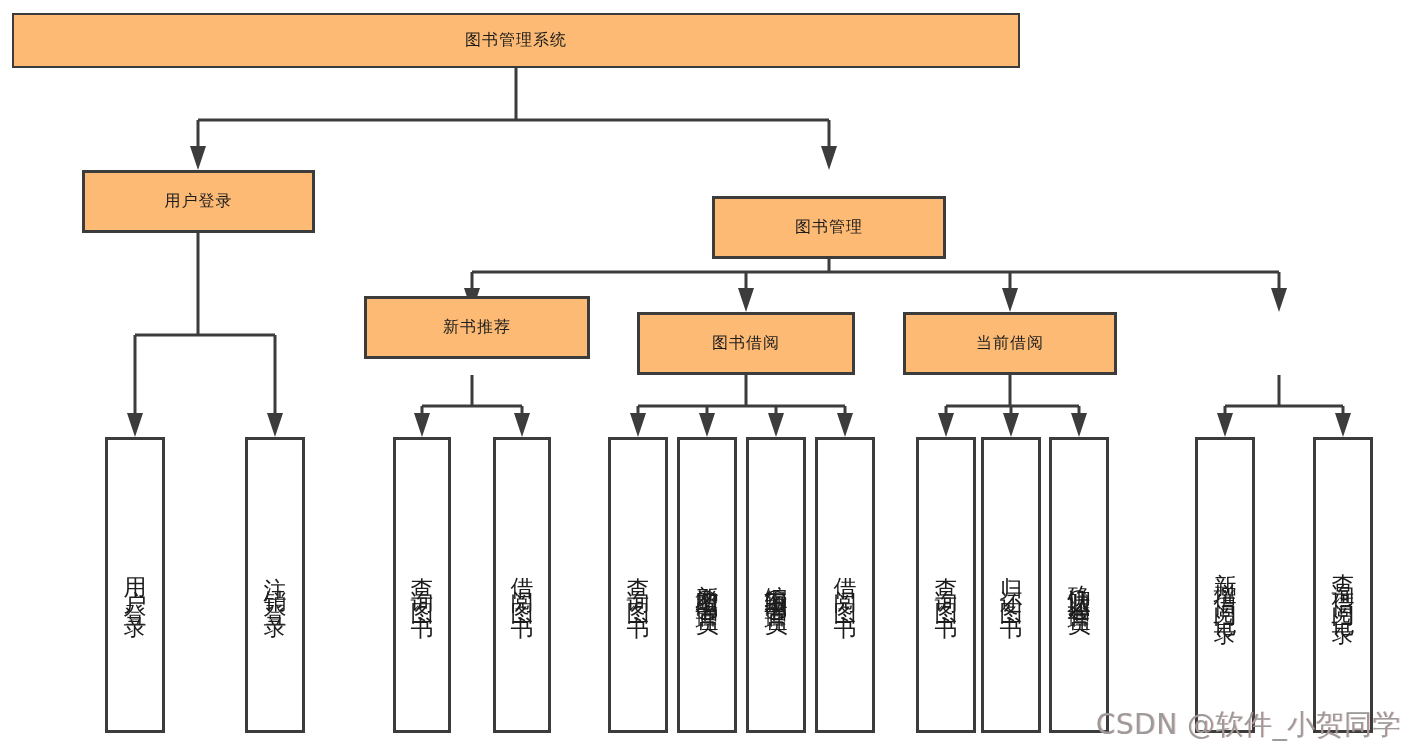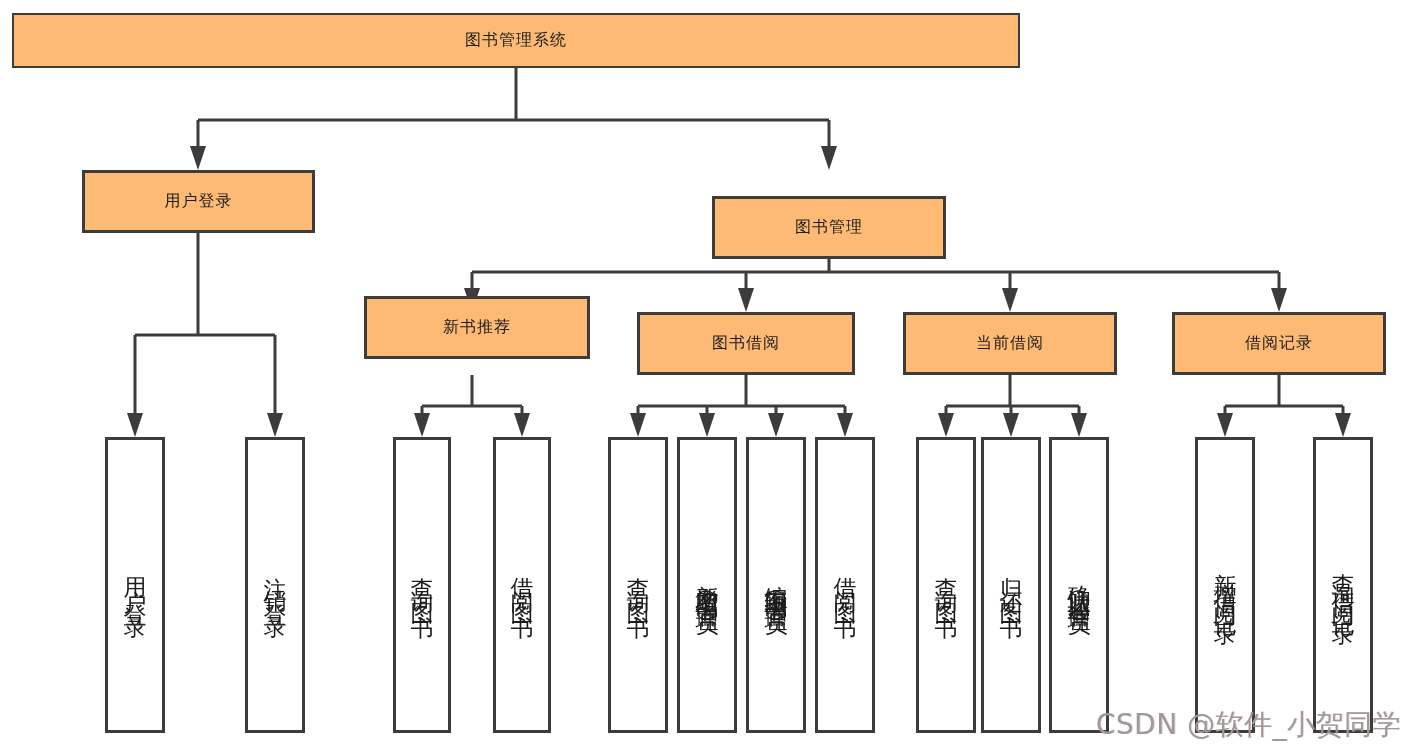--- a/index.html
+++ b/index.html
@@ -112,21 +112,20 @@
   </svg>
 
   <div class="hbox root" style="left:12px; top:13px; width:1008px; height:55px;">图书管理系统</div>
 
   <div class="hbox" style="left:82px; top:170px; width:233px; height:63px;">用户登录</div>
   <div class="hbox" style="left:712px; top:170px; width:234px; height:63px;margin-top:26px;">图书管理</div>
 
   <div class="hbox" style="left:364px; top:296px; width:226px; height:63px;">新书推荐</div>
   <div class="hbox" style="left:903px; top:312px; width:214px; height:63px;">当前借阅</div>
   <div class="hbox" style="left:637px; top:312px; width:218px; height:63px;">图书借阅</div>
-  <div class="hbox" style="left:1172px; top:312px; width:214px; height:63px;">借阅记录</div>
 
   <div class="vbox" style="left:105px; top:437px; width:60px; height:296px;">
     <span class="vtext ls-wide">用户登录</span>
   </div>
   <div class="vbox" style="left:245px; top:437px; width:60px; height:296px;">
     <span class="vtext ls-wide">注销登录</span>
   </div>
 
   <div class="vbox" style="left:393px; top:437px; width:58px; height:296px;">
     <span class="vtext ls-wide">查询图书</span>

